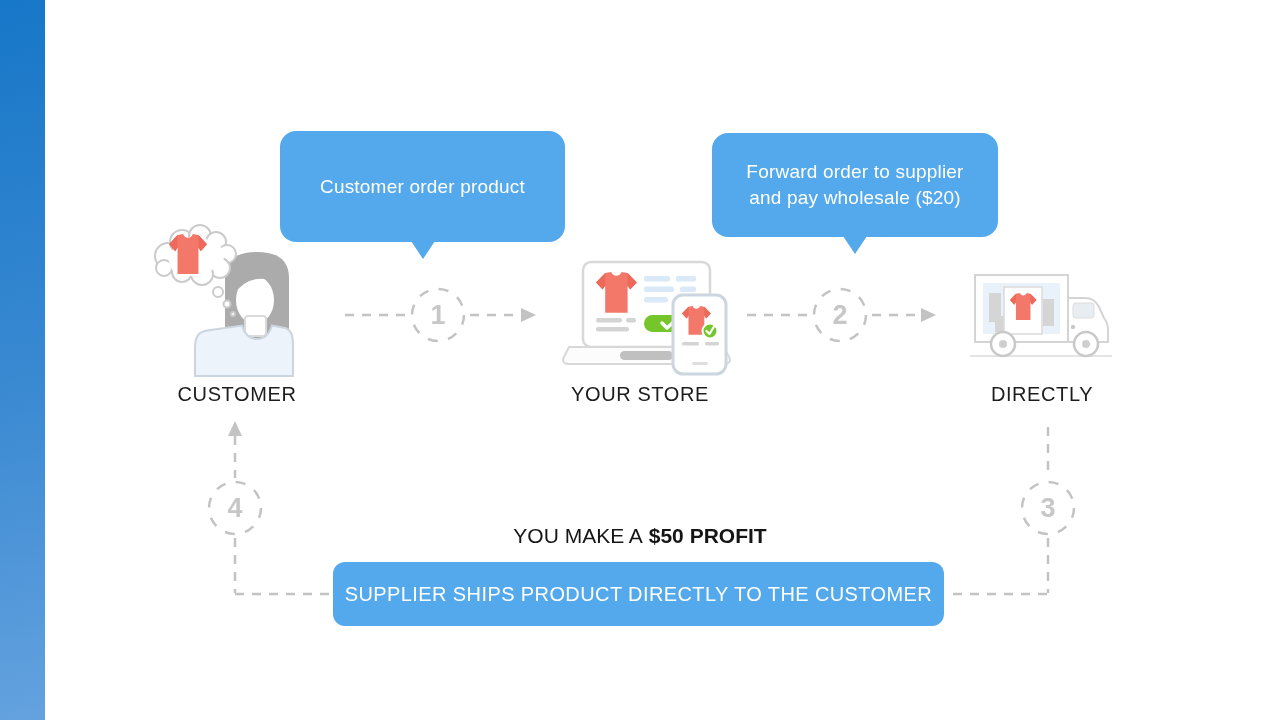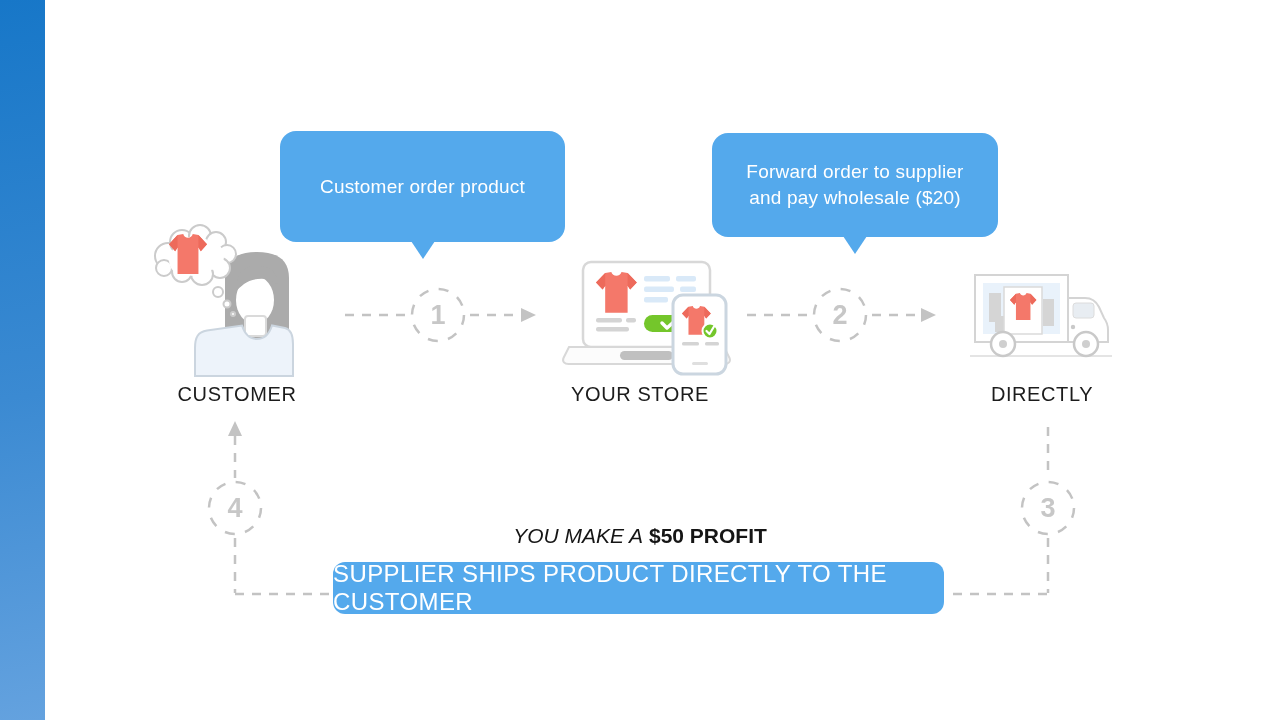--- a/index.html
+++ b/index.html
@@ -41,26 +41,26 @@
     position:absolute;top:383px;width:200px;text-align:center;
     font-size:20px;letter-spacing:0.6px;color:#1C1C1C;
   }
   .label-customer{left:137px;}
   .label-store{left:540px;}
   .label-supplier{left:942px;}
   .profit{
     position:absolute;left:0;right:0;top:524px;text-align:center;
     font-size:21px;color:#151515;
   }
-  .profit-prefix{margin-right:0.28em;font-weight:400;font-style:italic;}
+  .profit-prefix{margin-right:0.28em;font-weight:400;}
   .profit-amount{font-weight:700;}
   .banner{
-    position:absolute;left:333px;top:562px;width:611px;height:52px;border-radius:12px;
+    position:absolute;left:333px;top:562px;width:611px;height:64px;border-radius:12px;
     background:#54A9EC;display:flex;align-items:center;justify-content:center;
-    color:#fff;font-size:24px;letter-spacing:0.4px;
+    color:#fff;font-size:20px;letter-spacing:0.4px;
   }
 </style>
 </head>
 <body>
 
 <div class="slide">
 
   <div class="sidebar"></div>
 
 

